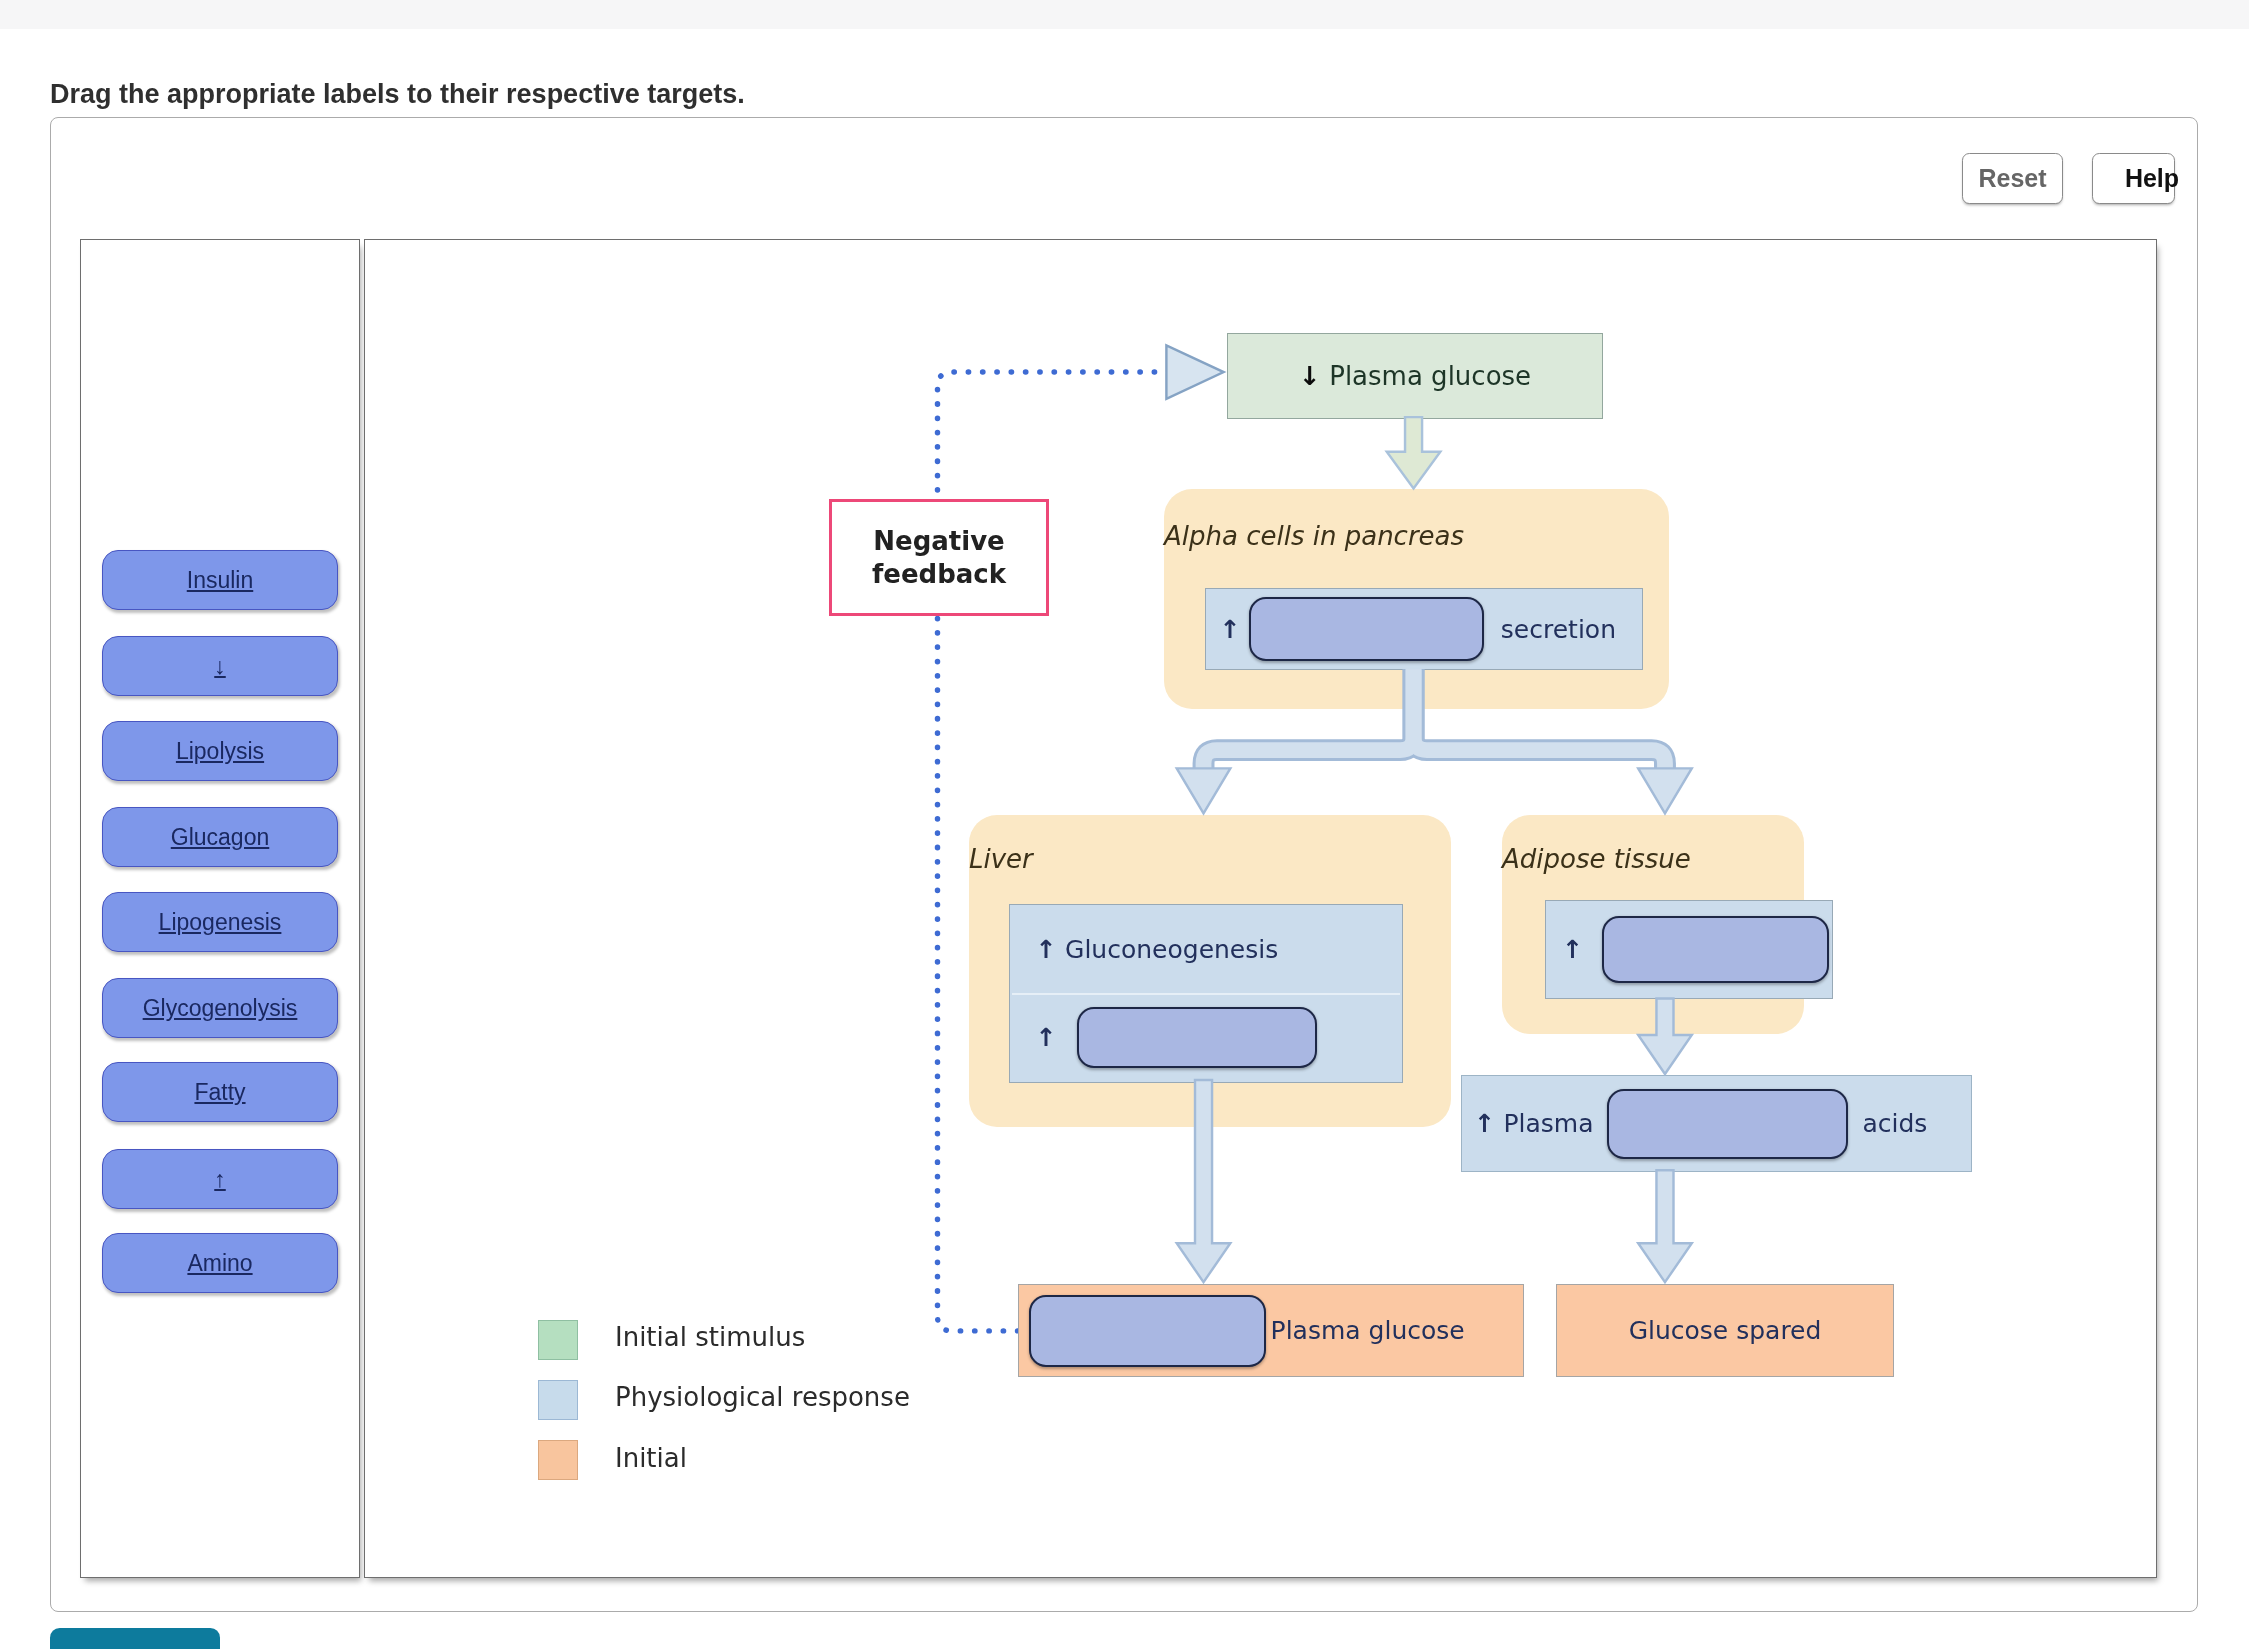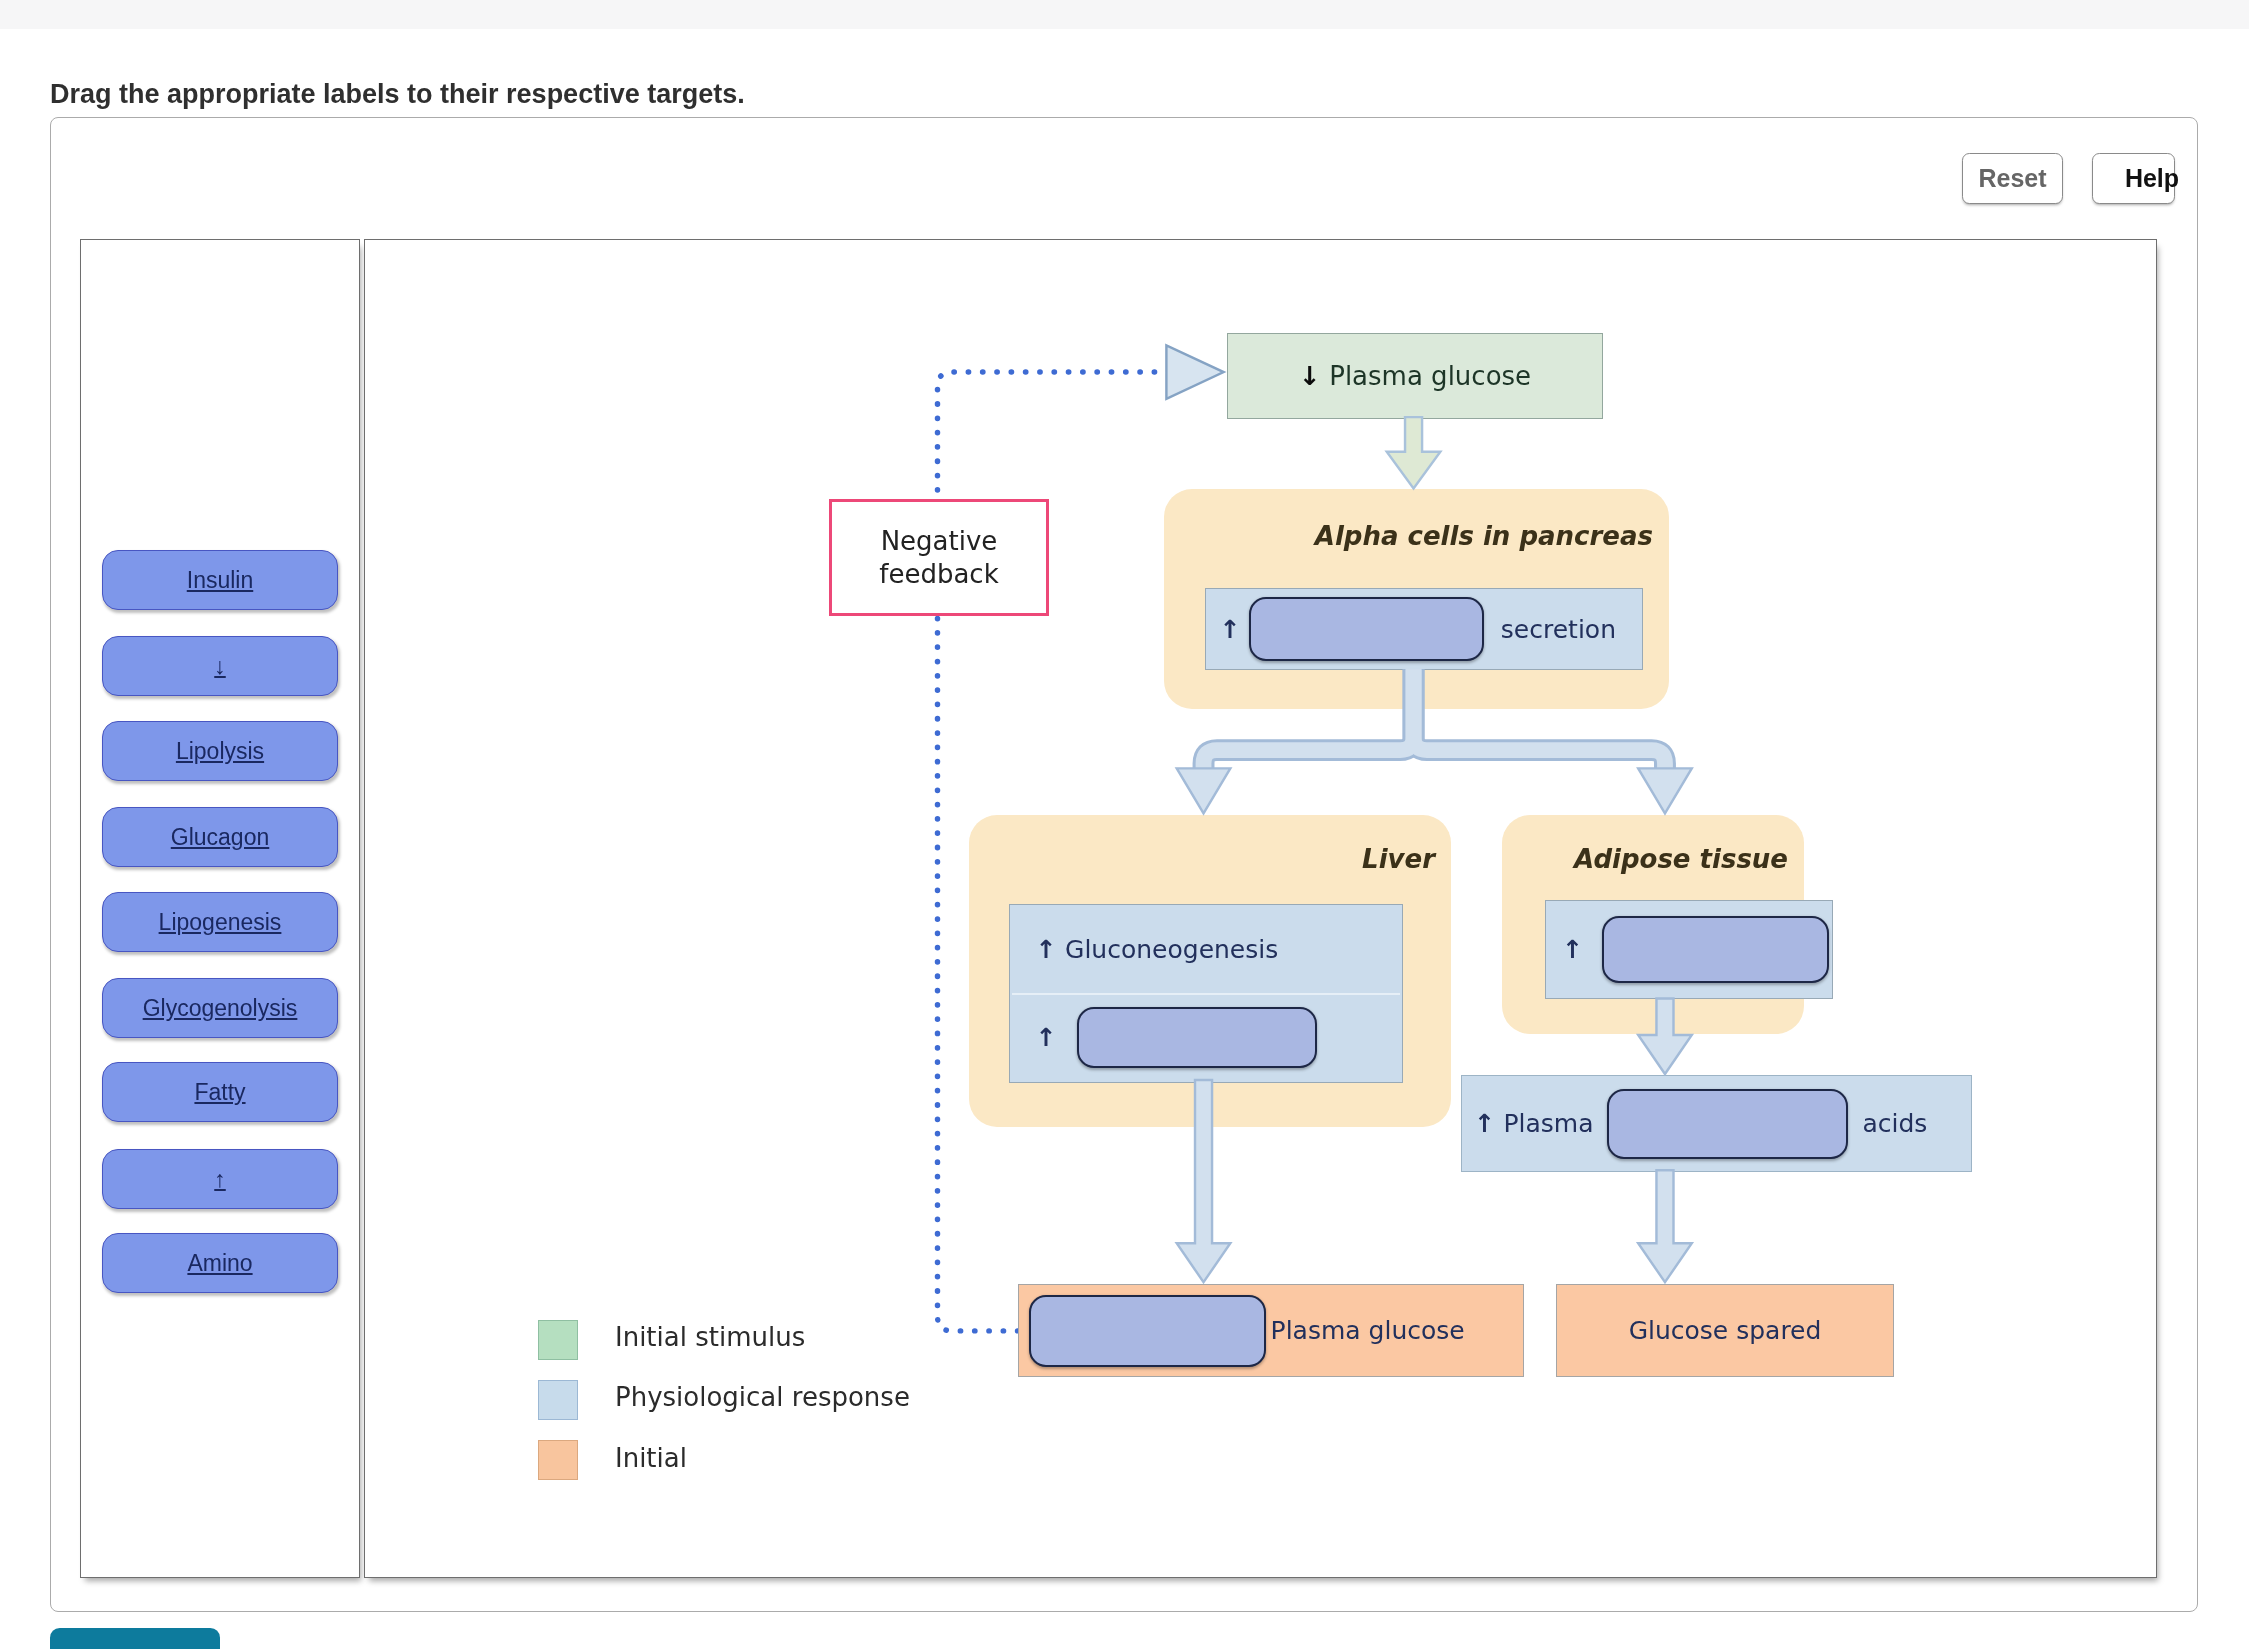--- a/index.html
+++ b/index.html
@@ -37,28 +37,28 @@
   #connector-layer{z-index:3;}
 
   #stimulus-box{left:1227px;top:333px;width:374px;height:84px;background:#dbe9da;
     border:1.8px solid #93a79e;display:flex;align-items:center;justify-content:center;
     font-family:"DejaVu Sans",sans-serif;font-size:26px;color:#1d3527;}
   .blk-arrow{color:#0c0c0c;font-weight:bold;margin-right:8.5px;}
 
   #feedback-box{left:829px;top:499px;width:214px;height:111px;background:#fff;
     border:3px solid #ed4878;display:flex;align-items:center;justify-content:center;
     text-align:center;font-family:"DejaVu Sans",sans-serif;font-size:26px;color:#222;
-    line-height:1.25;}
+    line-height:1.25;font-weight:bold;}
 
   .organ{background:#fbe8c5;border-radius:28px;}
   #alpha-organ{left:1164px;top:489px;width:505px;height:220px;}
   #liver-organ{left:969px;top:815px;width:482px;height:312px;}
   #adipose-organ{left:1502px;top:815px;width:302px;height:219px;}
-  .organ-title{left:0;right:16px;text-align:right;font-family:"DejaVu Sans",sans-serif;
-    font-style:italic;font-weight:700;font-size:26px;color:#3b3119;}
+  .organ-title{left:0;right:8px;text-align:left;font-family:"DejaVu Sans",sans-serif;
+    font-style:italic;font-weight:400;font-size:26px;color:#3b3119;}
   #alpha-organ .organ-title{top:32px;}
   #liver-organ .organ-title{top:29px;}
   #adipose-organ .organ-title{top:29px;}
 
   .resp{background:#cbdcec;border:1.8px solid #98a9b6;}
   #alpha-resp{left:41px;top:99px;width:436px;height:80px;display:flex;align-items:center;}
   #liver-resp{left:40px;top:89px;width:392px;height:177px;}
   #adipose-resp{left:43px;top:85px;width:286px;height:97px;display:flex;align-items:center;}
 
   .resp-row{display:flex;align-items:center;height:50%;}

